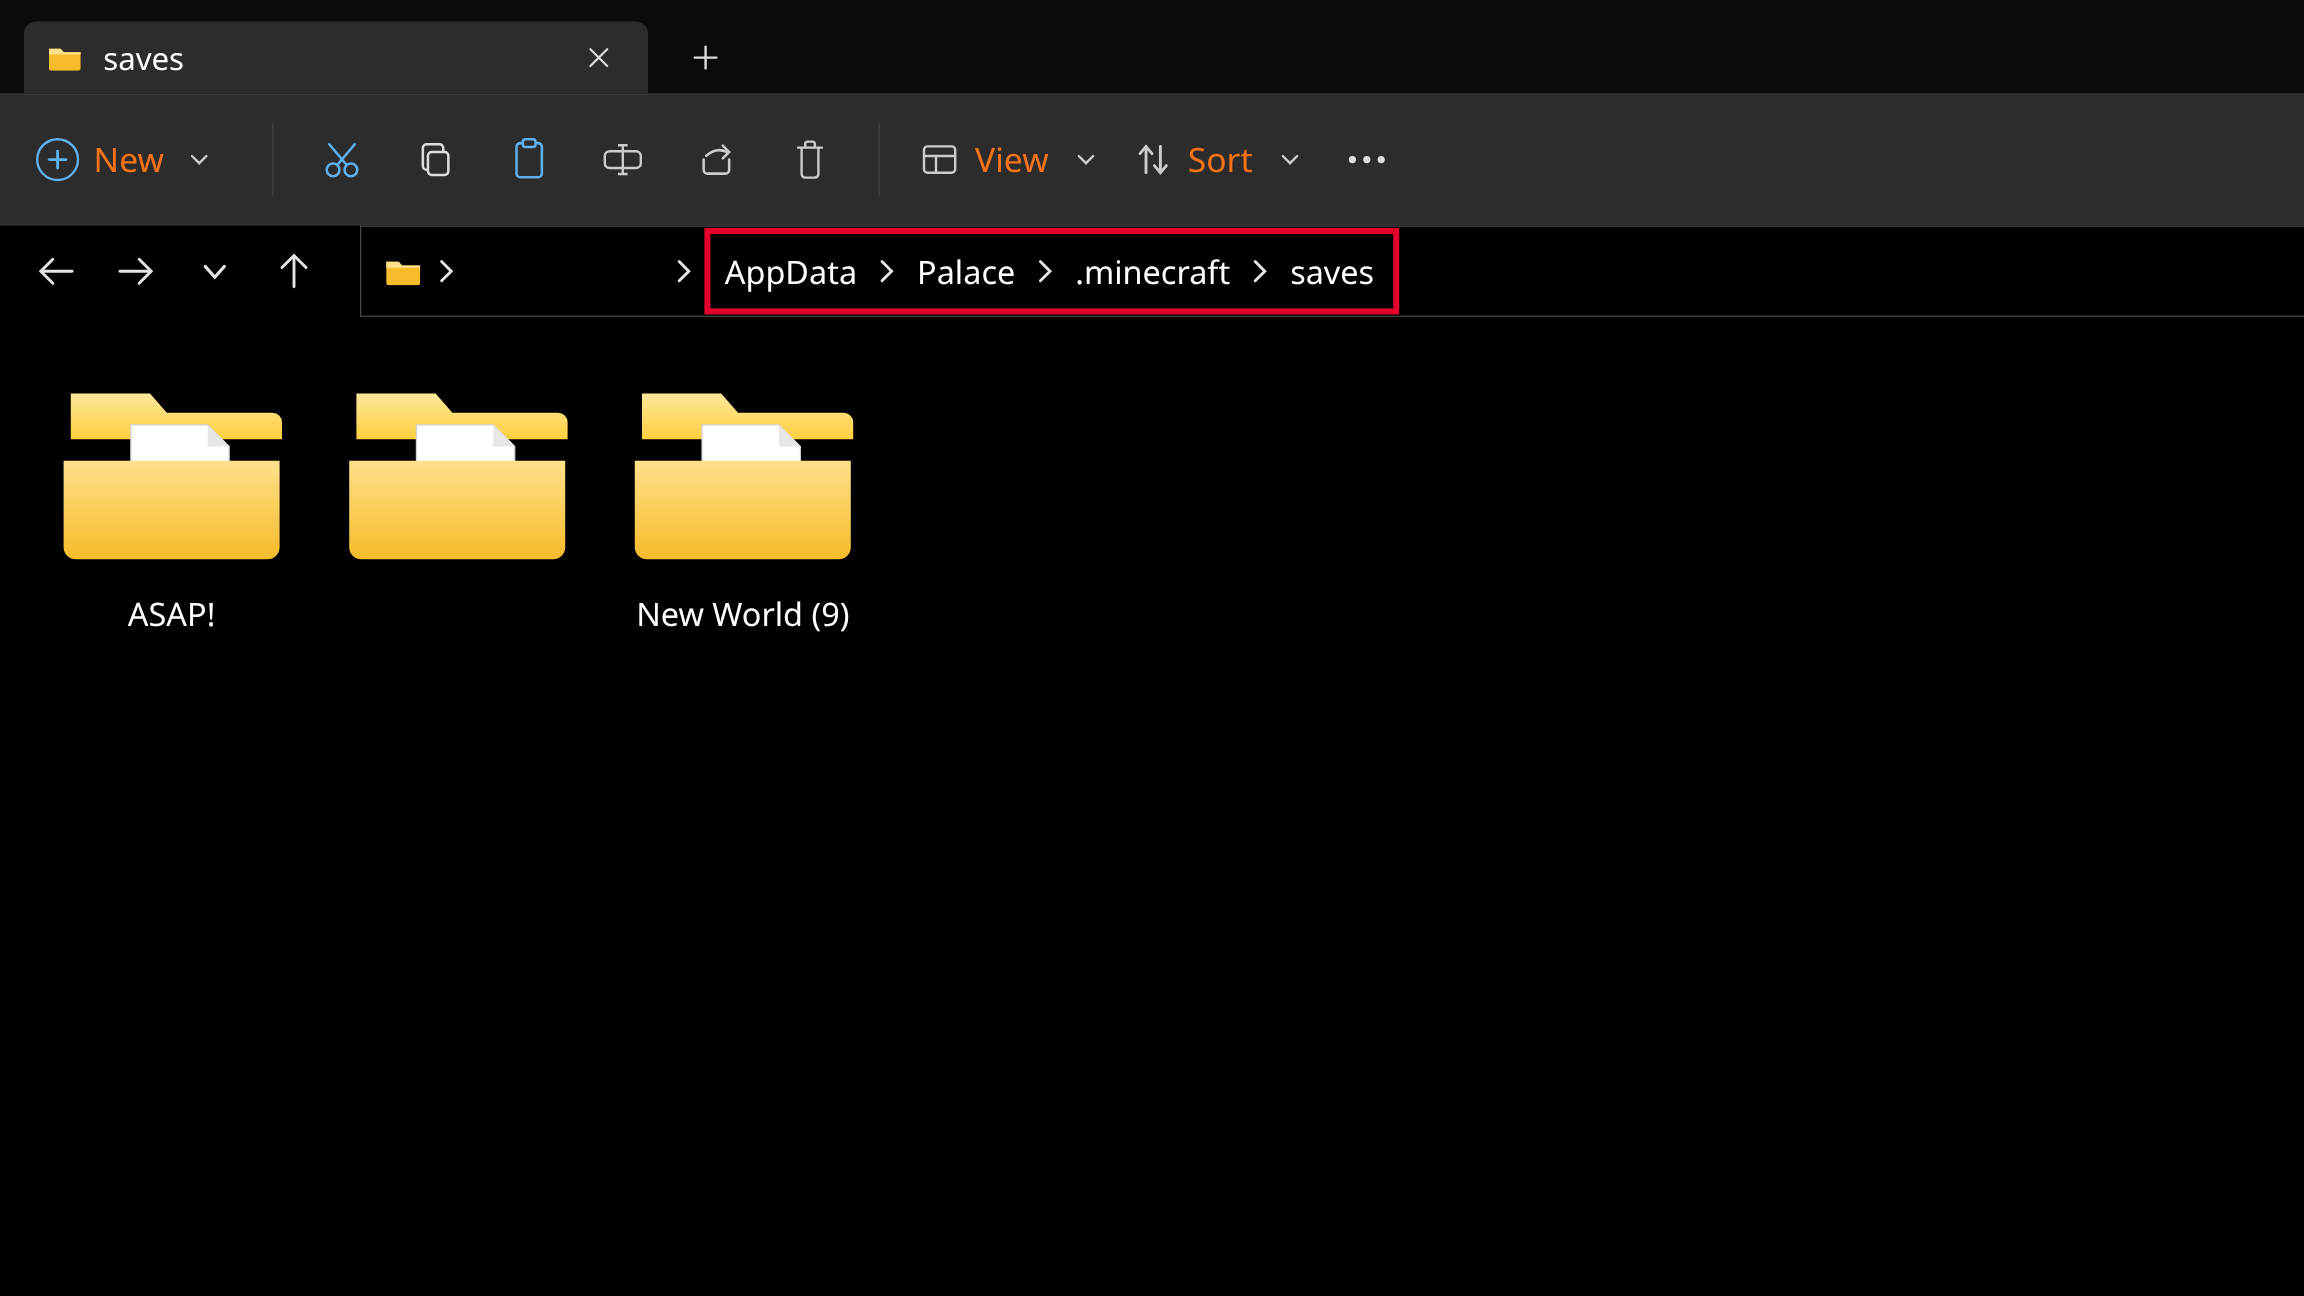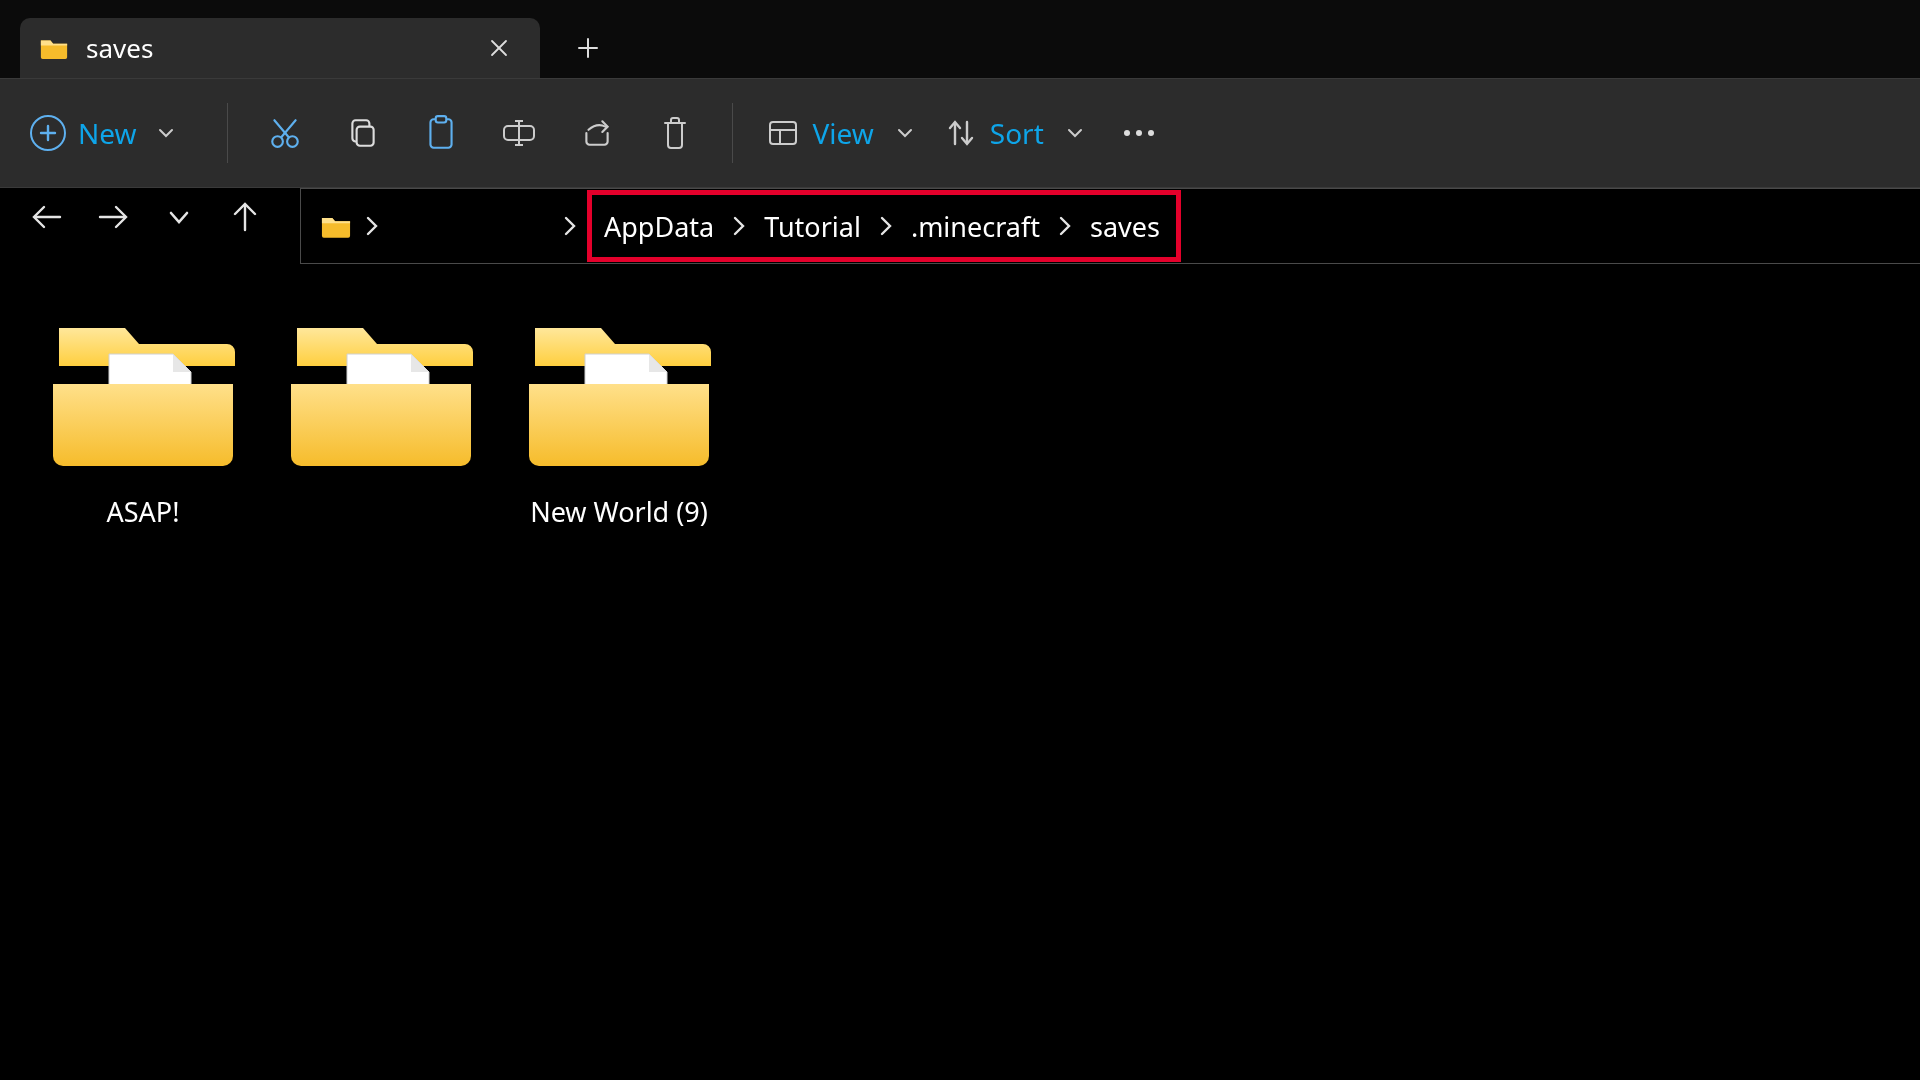--- a/index.html
+++ b/index.html
@@ -8,34 +8,34 @@
   
   .tabstrip { display:flex; align-items:flex-end; height:78px; background:#0b0b0b; padding-left:20px; }
   .tab { display:flex; align-items:center; gap:18px; height:60px; background:#2c2c2c; border-radius:10px 10px 0 0; padding:0 24px 0 20px; width:520px; }
   .tab .tab-folder-icon { width:28px; height:22px; }
   .tab .tab-title { font-size:26px; font-weight:400; flex:1; }
   .tab .tab-close { width:34px; height:34px; border-radius:6px; display:flex; align-items:center; justify-content:center; cursor:pointer; }
   .tab-add { width:60px; height:60px; display:flex; align-items:center; justify-content:center; cursor:pointer; margin-left:18px; }
 
   
   .cmdbar { display:flex; align-items:center; height:110px; background:#2c2c2c; border-top:1px solid #3a3a3a; border-bottom:1px solid #3a3a3a; padding:0 18px; gap:0; }
-  .cmd-btn { display:flex; align-items:center; justify-content:center; height:68px; border-radius:8px; cursor:pointer; color:#0ea5e9; }
+  .cmd-btn { display:flex; align-items:center; justify-content:center; height:68px; border-radius:8px; cursor:pointer; color:#f97316; }
   .new-btn { padding:0 16px 0 12px; gap:12px; margin-right:18px; }
   .new-btn .plus-circ { width:36px; height:36px; border:2.5px solid #5eb0ef; border-radius:50%; display:flex; align-items:center; justify-content:center; }
   .new-btn .plus-circ svg { stroke:#5eb0ef; }
   .new-btn .label { font-size:28px; }
   .chev { margin-left:8px; }
   .sep { width:1px; height:60px; background:#4a4a4a; margin:0 18px; }
   .icon-btn { width:78px; }
   .sort-btn, .view-btn { padding:0 16px; gap:14px; }
   .sort-btn .label, .view-btn .label { font-size:28px; }
   .more-btn { width:78px; }
 
   
-  .navrow { display:flex; height:76px; background:#000; padding-left:18px; }
+  .navrow { display:flex; align-items:center; height:76px; background:#000; padding-left:18px; }
   .nav-arrow { width:58px; height:58px; display:flex; align-items:center; justify-content:center; cursor:pointer; margin-right:8px; }
   .address { flex:1; display:flex; align-items:center; height:76px; border:1px solid #4a4a4a; border-right:none; background:#000; margin-left:18px; position:relative; }
   .addr-folder { margin:0 14px 0 20px; }
   .addr-chevright { margin-right:24px; }
   .addr-prefix-chev { margin-right:10px; }
   .bc-highlight { display:flex; align-items:center; height:72px; border:5px solid #e4002b; padding:0 12px 0 8px; }
   .crumb { font-size:27px; padding:0 4px; cursor:pointer; }
   .crumb-sep { margin:0 14px; display:flex; align-items:center; }
 
   
@@ -215,21 +215,21 @@
         <polyline points="3,3 11,11 3,19"></polyline>
       </svg>
 
     <div class="bc-highlight">
       <span class="crumb">AppData</span>
       <span class="crumb-sep">
           <svg width="14" height="22" viewBox="0 0 14 22" stroke="#e5e5e5" stroke-width="2.4" fill="none" stroke-linecap="round">
             <polyline points="3,3 11,11 3,19"></polyline>
           </svg>
         </span>
-      <span class="crumb">Tutorial</span>
+      <span class="crumb">Palace</span>
       <span class="crumb-sep">
           <svg width="14" height="22" viewBox="0 0 14 22" stroke="#e5e5e5" stroke-width="2.4" fill="none" stroke-linecap="round">
             <polyline points="3,3 11,11 3,19"></polyline>
           </svg>
         </span>
       <span class="crumb">.minecraft</span>
       <span class="crumb-sep">
           <svg width="14" height="22" viewBox="0 0 14 22" stroke="#e5e5e5" stroke-width="2.4" fill="none" stroke-linecap="round">
             <polyline points="3,3 11,11 3,19"></polyline>
           </svg>

